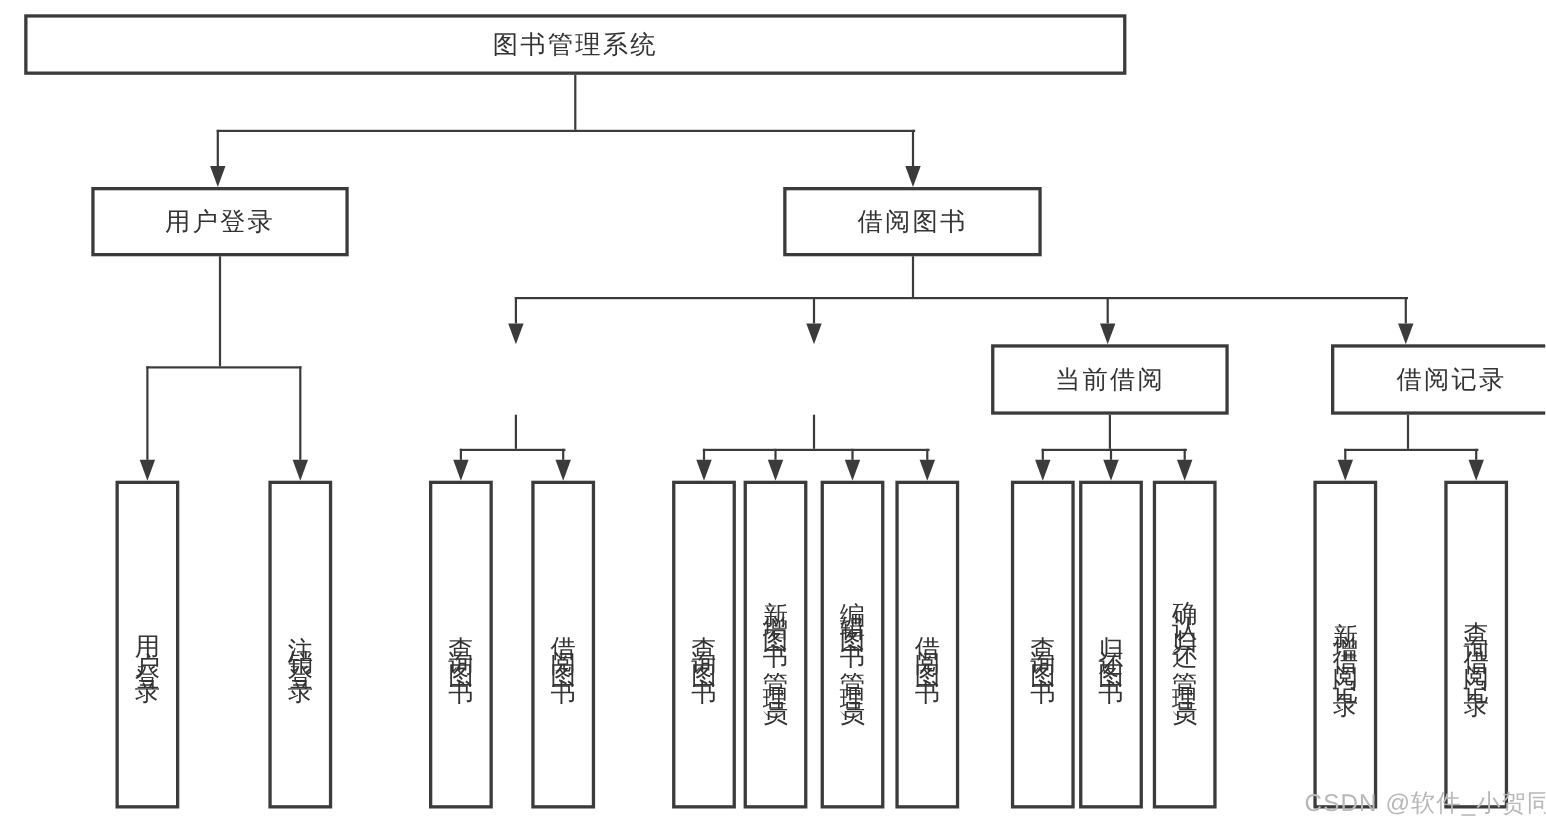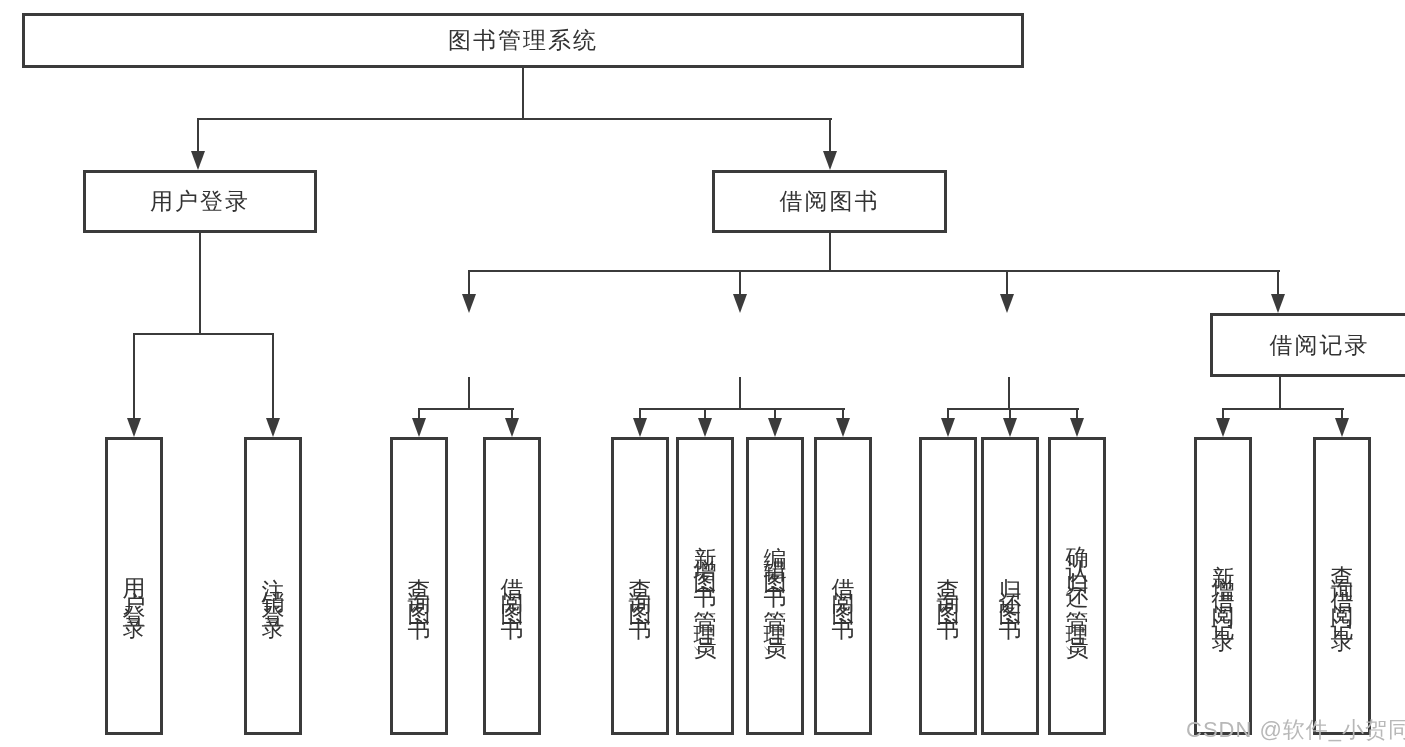--- a/index.html
+++ b/index.html
@@ -66,20 +66,23 @@
   <div class="hl" style="left:468px;top:270px;width:812px;height:2px;"></div>
   <div class="vl" style="left:468px;top:270px;width:2px;height:24px;"></div>
   <div class="ar" style="left:462px;top:294px;"></div>
   <div class="vl" style="left:739px;top:270px;width:2px;height:24px;"></div>
   <div class="ar" style="left:733px;top:294px;"></div>
   <div class="vl" style="left:1006px;top:270px;width:2px;height:24px;"></div>
   <div class="ar" style="left:1000px;top:294px;"></div>
   <div class="vl" style="left:1277px;top:270px;width:2px;height:24px;"></div>
   <div class="ar" style="left:1271px;top:294px;"></div>
 
+  <div class="box hbox" style="left:901px;top:313px;width:216px;height:64px;">
+    <span>当前借阅</span>
+  </div>
   <div class="box hbox" style="left:1170px;top:313px;width:219px;height:64px;margin-left:40px;">
     <span>借阅记录</span>
   </div>
 
   <div class="vl" style="left:468px;top:377px;width:2px;height:31px;"></div>
   <div class="hl" style="left:418px;top:408px;width:96px;height:2px;"></div>
   <div class="vl" style="left:418px;top:408px;width:2px;height:10px;"></div>
   <div class="ar" style="left:412px;top:418px;"></div>
   <div class="vl" style="left:511px;top:408px;width:2px;height:10px;"></div>
   <div class="ar" style="left:505px;top:418px;"></div>

